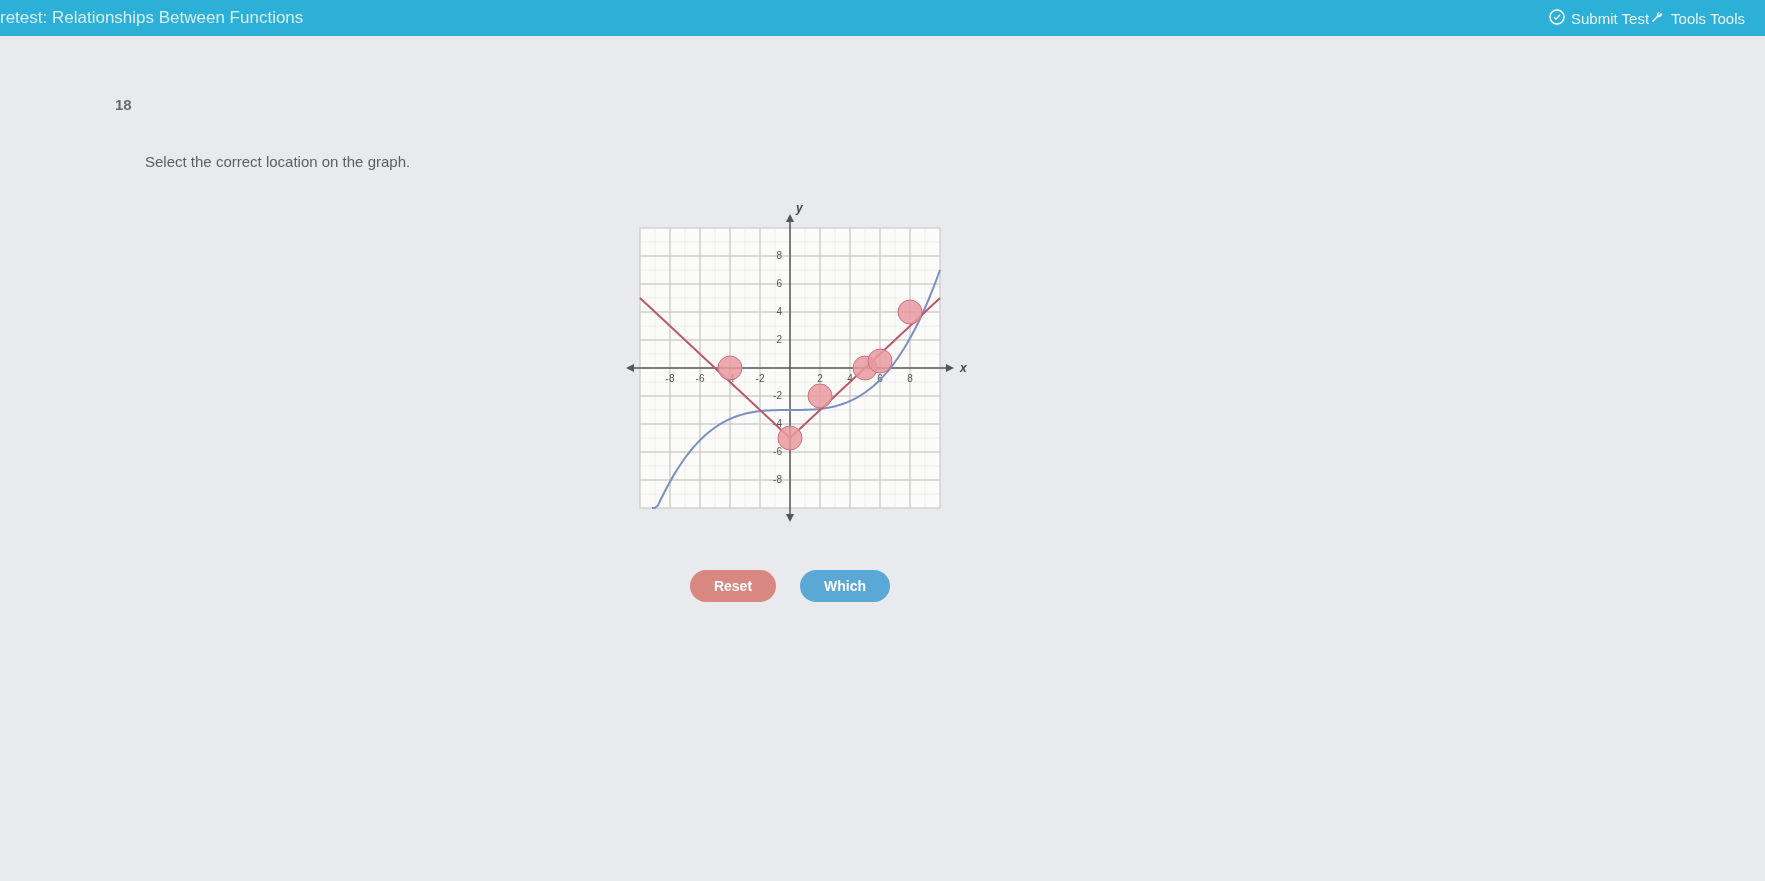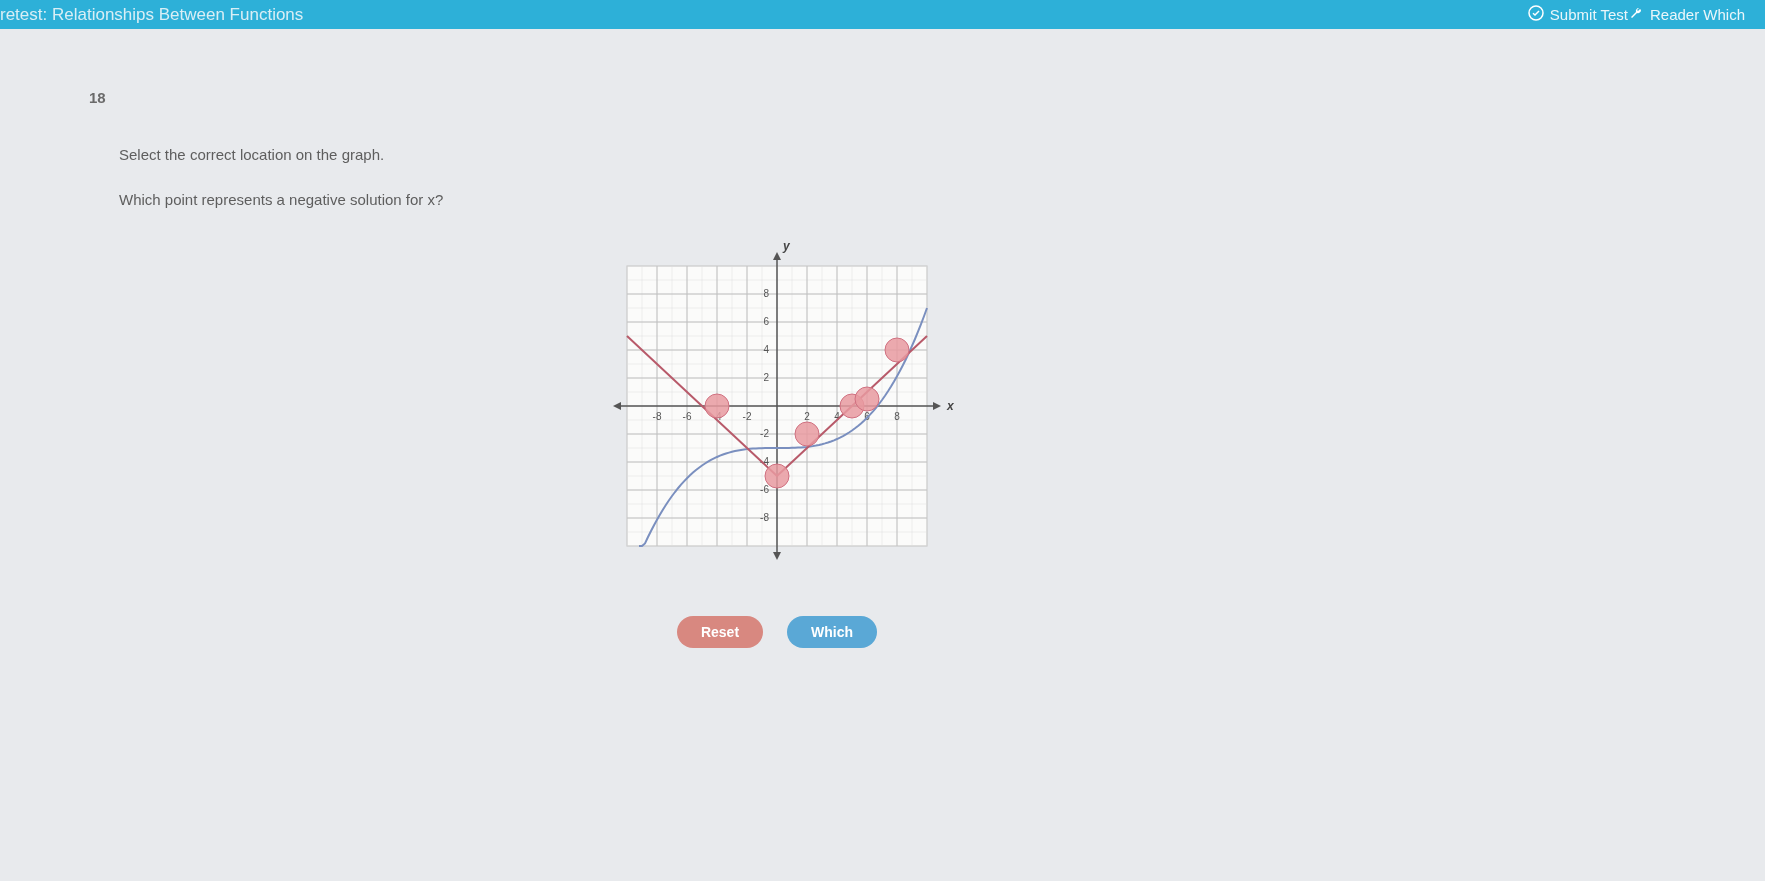--- a/index.html
+++ b/index.html
@@ -5,21 +5,21 @@
   * { box-sizing: border-box; margin: 0; padding: 0; }
   body {
     font-family: Arial, Helvetica, sans-serif;
     background: #e8eaed;
     width: 1765px;
     height: 881px;
     overflow: hidden;
   }
   .topbar {
     background: #2db0d8;
-    height: 29px;
+    height: 36px;
     display: flex;
     align-items: center;
     justify-content: space-between;
     padding: 0 20px 0 0;
     color: #fff;
   }
   .topbar-left {
     font-size: 17px;
     color: #d9eef5;
     padding-left: 0;
@@ -30,21 +30,21 @@
   }
   .topbar-action {
     display: flex;
     align-items: center;
     gap: 6px;
     font-size: 15px;
     color: #eaf6fa;
     cursor: pointer;
   }
   .content-wrap {
-    padding: 60px 0 0 89px;
+    padding: 60px 0 0 115px;
   }
   .qnum {
     color: #6a6a6a;
     font-size: 15px;
     font-weight: bold;
     margin-bottom: 40px;
   }
   .qtext {
     color: #5e5e5e;
     font-size: 15px;
@@ -67,21 +67,21 @@
     margin-top: 20px;
   }
   .graph-svg {
     cursor: pointer;
   }
   .btn-row {
     display: flex;
     justify-content: center;
     gap: 24px;
     padding-right: 300px;
-    margin-top: 40px;
+    margin-top: 32px;
   }
   .btn {
     border: none;
     border-radius: 18px;
     padding: 8px 24px;
     font-size: 14px;
     font-weight: bold;
     color: #fff;
     cursor: pointer;
   }
@@ -102,30 +102,29 @@
           </svg>
       </span>
       <span>Submit Test</span>
     </div>
     <div class="topbar-action">
       <span>
         <svg width="16" height="16" viewBox="0 0 16 16">
             <path d="M13 5a3 3 0 0 1-4 3L4 13l-1-1 5-5a3 3 0 0 1 3-4l-2 2 1 1 2-2z" fill="#fff"></path>
           </svg>
       </span>
-      <span>Reader Which</span>
+      <span>Tools Tools</span>
     </div>
   </div>
 </div>
 
 <div class="content-wrap">
   <div class="qnum">18</div>
   <div class="qtext">
     <p>Select the correct location on the graph.</p>
-    <p>Which point represents a negative solution for x?</p>
   </div>
 
   <div class="graph-area">
     <svg class="graph-svg" id="graph" width="360" height="340" viewBox="0 0 360 340">
         <rect x="30" y="30" width="300" height="280" fill="#fbfbfa" stroke="#bfbfbf" stroke-width="1"></rect>
         <line x1="30" y1="30" x2="30" y2="310" stroke="#dcdcdc" stroke-width="0.5"></line>
         <line x1="45" y1="30" x2="45" y2="310" stroke="#dcdcdc" stroke-width="0.5"></line>
         <line x1="60" y1="30" x2="60" y2="310" stroke="#dcdcdc" stroke-width="0.5"></line>
         <line x1="75" y1="30" x2="75" y2="310" stroke="#dcdcdc" stroke-width="0.5"></line>
         <line x1="90" y1="30" x2="90" y2="310" stroke="#dcdcdc" stroke-width="0.5"></line>

